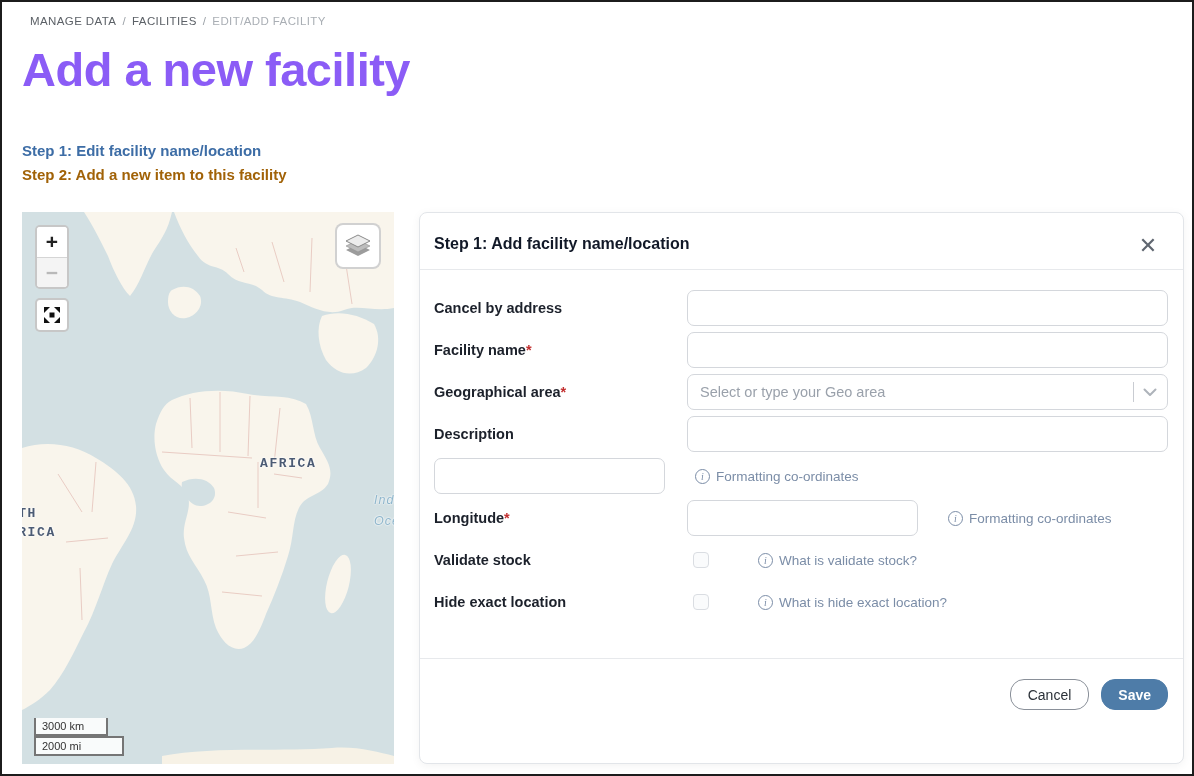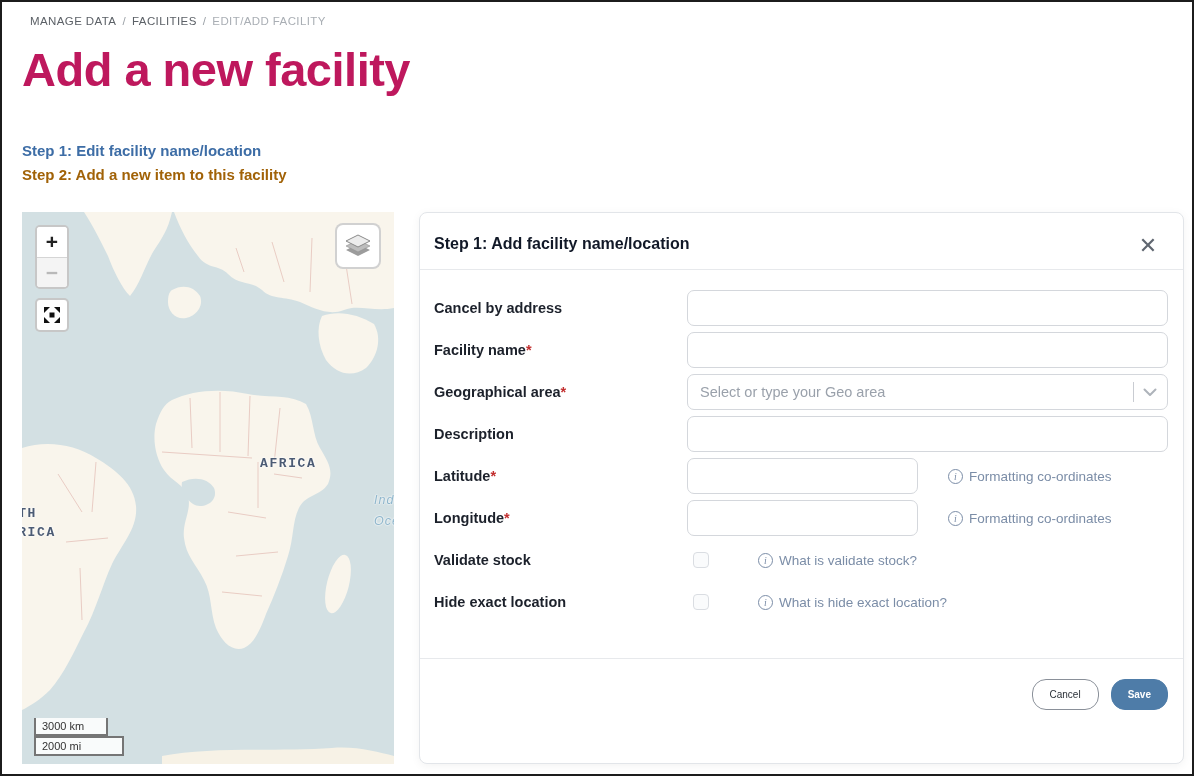--- a/index.html
+++ b/index.html
@@ -10,21 +10,21 @@
   }
   
   .breadcrumb {
     position:absolute; left:28px; top:13px; font-size:11.5px; letter-spacing:.4px;
     color:#5c6167; white-space:nowrap;
   }
   .breadcrumb .sep { color:#9aa0a6; margin:0 6px; }
   .breadcrumb .muted { color:#a9aeb4; }
   .page-title {
     position:absolute; left:20px; top:40px; font-size:47px; font-weight:800;
-    letter-spacing:-0.5px; color:#be185d;
+    letter-spacing:-0.5px; color:#8b5cf6;
   }
   .step-line { position:absolute; left:20px; font-size:15px; font-weight:700; }
   .step-1 { top:140px; color:#3d6da6; }
   .step-2 { top:164px; color:#a16207; }
 
   
   .map {
     position:absolute; left:20px; top:210px; width:372px; height:552px;
     background:#d3e0e3; overflow:hidden;
   }
@@ -112,21 +112,21 @@
   .checkbox {
     width:16px; height:16px; border:1px solid #dadde2; border-radius:4px; background:#fafbfc;
     margin-left:6px; flex:none; cursor:pointer;
   }
   .chk-link { margin-left:49px; }
   .modal-footer {
     position:absolute; left:0; right:0; top:445px; border-top:1px solid #e7e9ec;
     padding:20px 15px 0 0; display:flex; justify-content:flex-end; gap:12px;
   }
   .btn {
-    height:31px; border-radius:14px; font-size:10px; font-weight:700; cursor:pointer;
+    height:31px; border-radius:14px; font-size:14px; font-weight:700; cursor:pointer;
     padding:0 16px; font-family:"Liberation Sans","DejaVu Sans",sans-serif;
   }
   .btn-cancel { background:#fff; border:1px solid #8a9099; color:#2b3138; font-weight:400; padding:0 17px; }
   .btn-save { background:#4e7ca8; border:1px solid #4e7ca8; color:#fff; }
 </style>
 </head>
 <body>
 
 <div class="page">
 
@@ -240,21 +240,20 @@
       </div>
 
       <div class="form-row">
         <div class="form-label">Description</div>
         <div class="ctl">
           <input class="text-input" type="text" placeholder="" style="">
         </div>
       </div>
 
       <div class="form-row">
-        <div class="form-label"><span>Latitude</span><span class="req">*</span></div>
         <div class="ctl">
           <input class="text-input short" type="text" style="">
           <a class="info-link lat-link">
               <span class="info-icon">i</span>
               <span>Formatting co-ordinates</span>
             </a>
         </div>
       </div>
 
       <div class="form-row">

